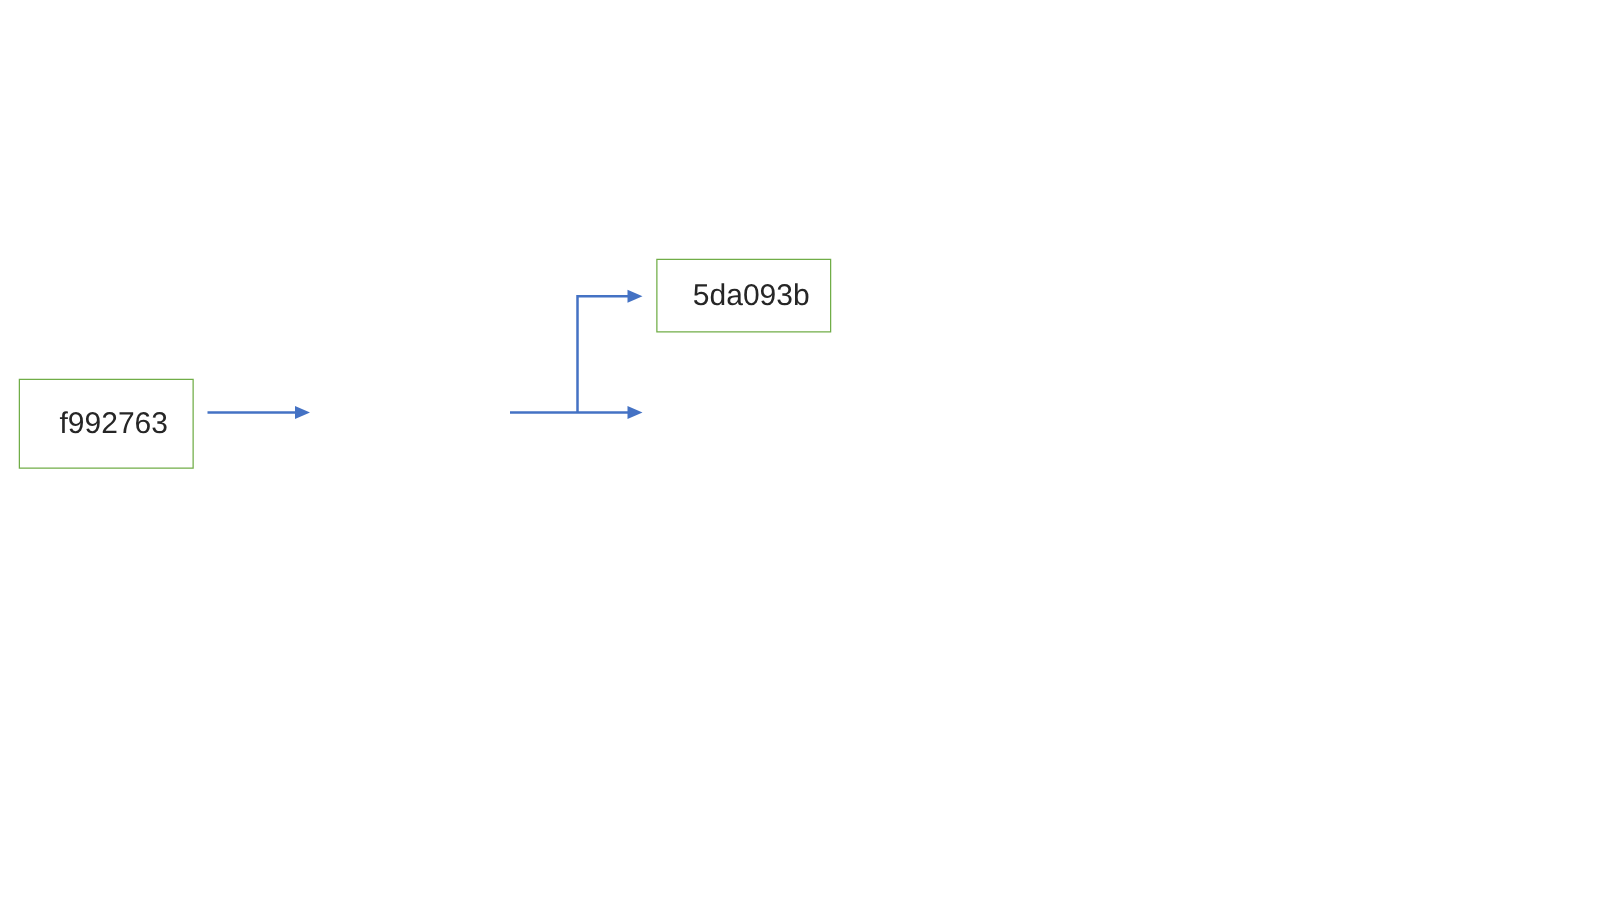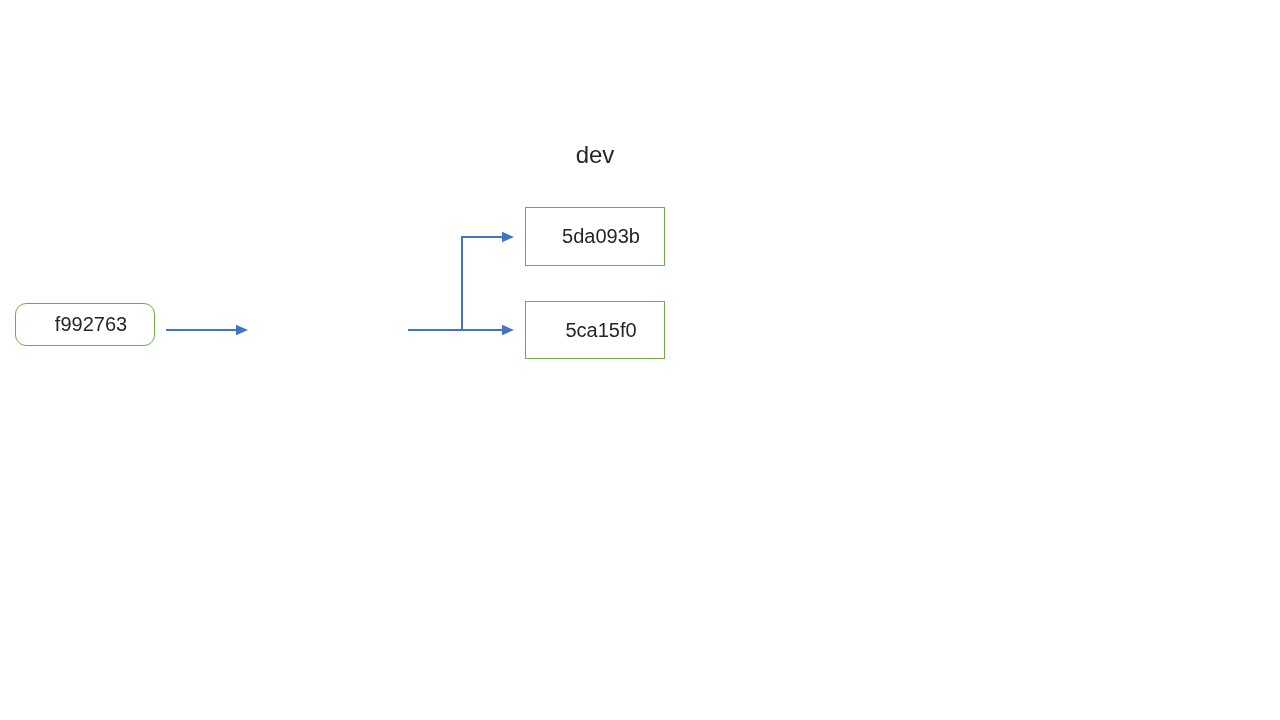--- a/index.html
+++ b/index.html
@@ -38,25 +38,25 @@
     fill: var(--arrow);
     stroke: none;
   }
   .commit-box {
     position: absolute;
     border: 1.5px solid var(--box-border);
     background: var(--box-fill);
     display: flex;
     align-items: center;
     justify-content: center;
-    font-size: 20px;
+    font-size: 24px;
     color: var(--commit-text);
     padding-left: 12px;
   }
-  .box-f992763 { left: 15px;  top: 303px; width: 140px; height: 43px; border-radius: 11px; }
+  .box-f992763 { left: 15px;  top: 303px; width: 140px; height: 72px; }
   .box-ae9dd37 { left: 258px; top: 303px; width: 140px; height: 55px; }
   .box-5da093b { left: 525px; top: 207px; width: 140px; height: 59px; }
   .box-5ca15f0 { left: 525px; top: 301px; width: 140px; height: 58px; }
   .branch-label {
     position: absolute;
     width: 140px;
     text-align: center;
     font-size: 24px;
   }
   .label-dev {
@@ -84,23 +84,21 @@
       <line class="arrow-line" x1="408" y1="330" x2="504" y2="330"></line>
       <polygon class="arrow-head" points="514,330 502,324.8 502,335.2"></polygon>
     </g>
 
     <g>
       <polyline class="arrow-line" points="462,330 462,237 504,237"></polyline>
       <polygon class="arrow-head" points="514,237 502,231.8 502,242.2"></polygon>
     </g>
   </svg>
 
-  <div class="branch-label label-dev">dev</div>
 
   <div class="commit-box box-f992763">f992763</div>
 
 
   <div class="commit-box box-5da093b">5da093b</div>
 
-  <div class="commit-box box-5ca15f0">5ca15f0</div>
 
 
 </div>
 
 </body></html>

